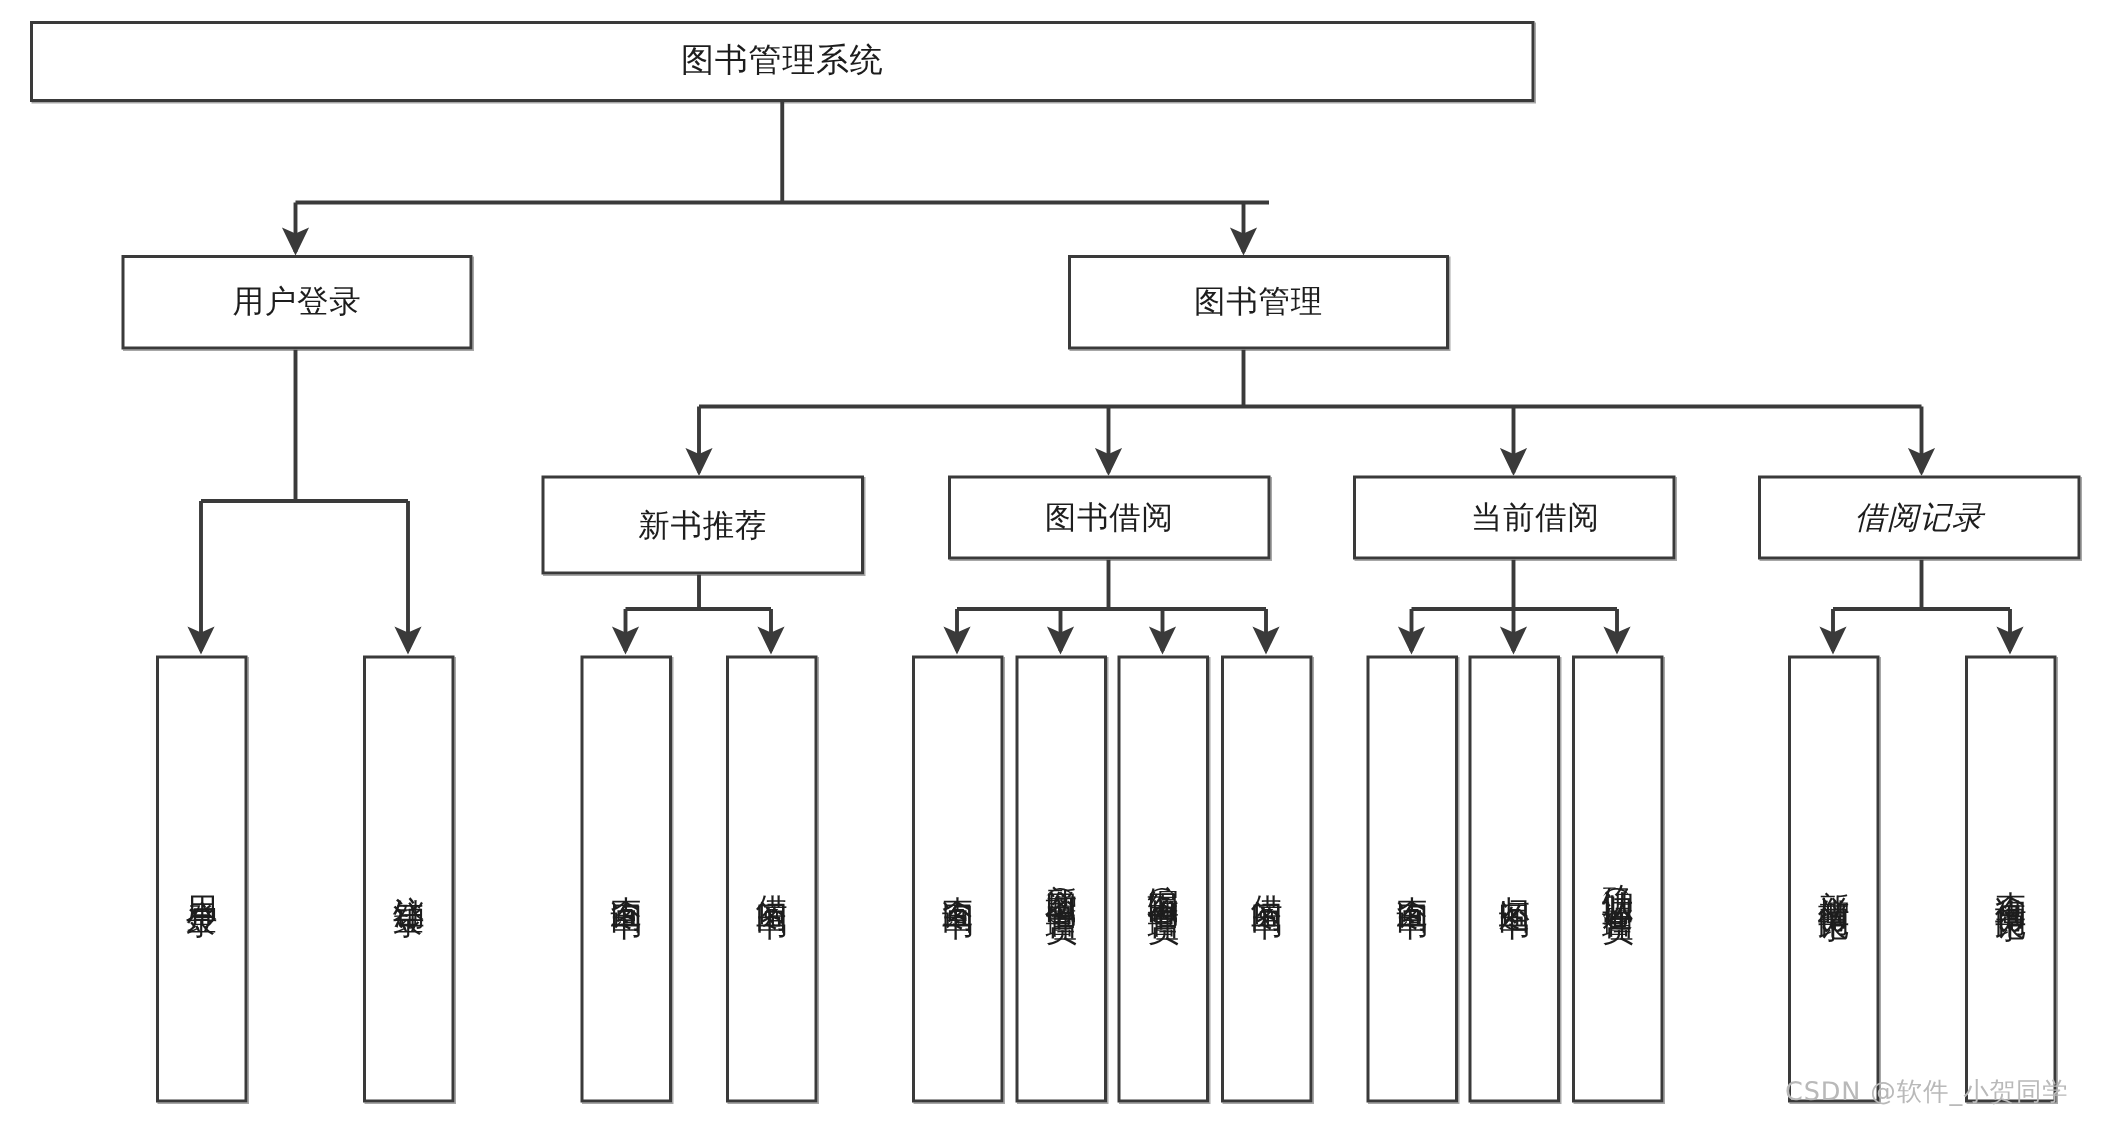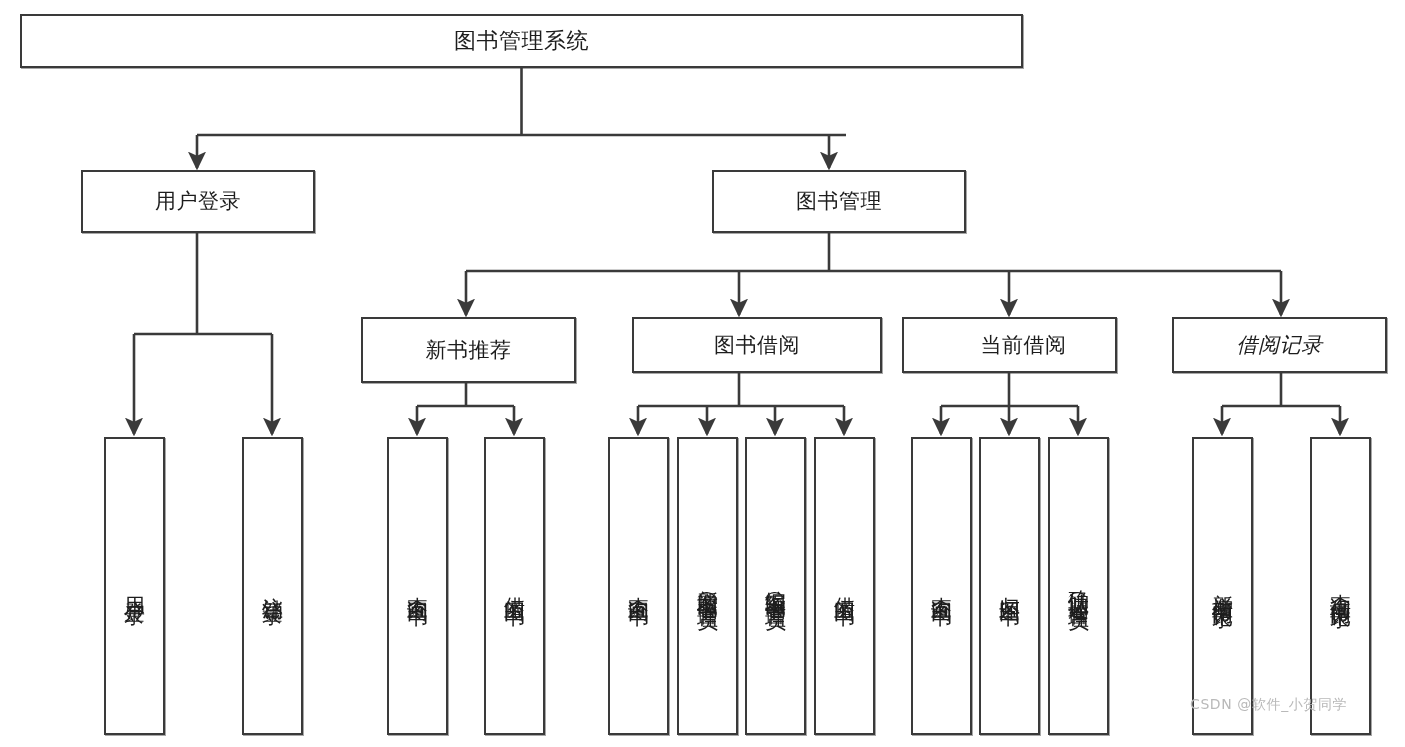--- a/index.html
+++ b/index.html
@@ -50,22 +50,22 @@
     font-size: 21px;
     letter-spacing: 3px;
     line-height: 1.05;
     white-space: nowrap;
     text-align: center;
   }
   .node.root .node-label { font-size: 22px; }
   .watermark {
     position: absolute;
     left: 1190px;
-    top: 696px;
-    font-size: 14px;
+    top: 716px;
+    font-size: 17px;
     color: #b9b9b9;
     letter-spacing: 0.6px;
     white-space: nowrap;
     z-index: 3;
     font-family: "DejaVu Sans", "Liberation Sans", sans-serif;
   }
 </style>
 </head>
 <body>
 
@@ -128,21 +128,21 @@
   <div class="node" style="left:81px; top:170px; width:234px; height:63px;">
     <span class="node-label">用户登录</span>
   </div>
   <div class="node" style="left:712px; top:170px; width:254px; height:63px;">
     <span class="node-label">图书管理</span>
   </div>
 
   <div class="node" style="left:361px; top:317px; width:215px; height:66px;">
     <span class="node-label">新书推荐</span>
   </div>
-  <div class="node" style="left:632px; top:317px; width:250px; height:56px;">
+  <div class="node" style="left:632px; top:317px; width:215px; height:56px;">
     <span class="node-label">图书借阅</span>
   </div>
   <div class="node" style="left:902px; top:317px; width:215px; height:56px;padding-left:28px;">
     <span class="node-label">当前借阅</span>
   </div>
   <div class="node" style="left:1172px; top:317px; width:215px; height:56px;font-style:italic;">
     <span class="node-label">借阅记录</span>
   </div>
 
   <div class="node vertical" style="left:104px; top:437px; width:61px; height:298px;">

